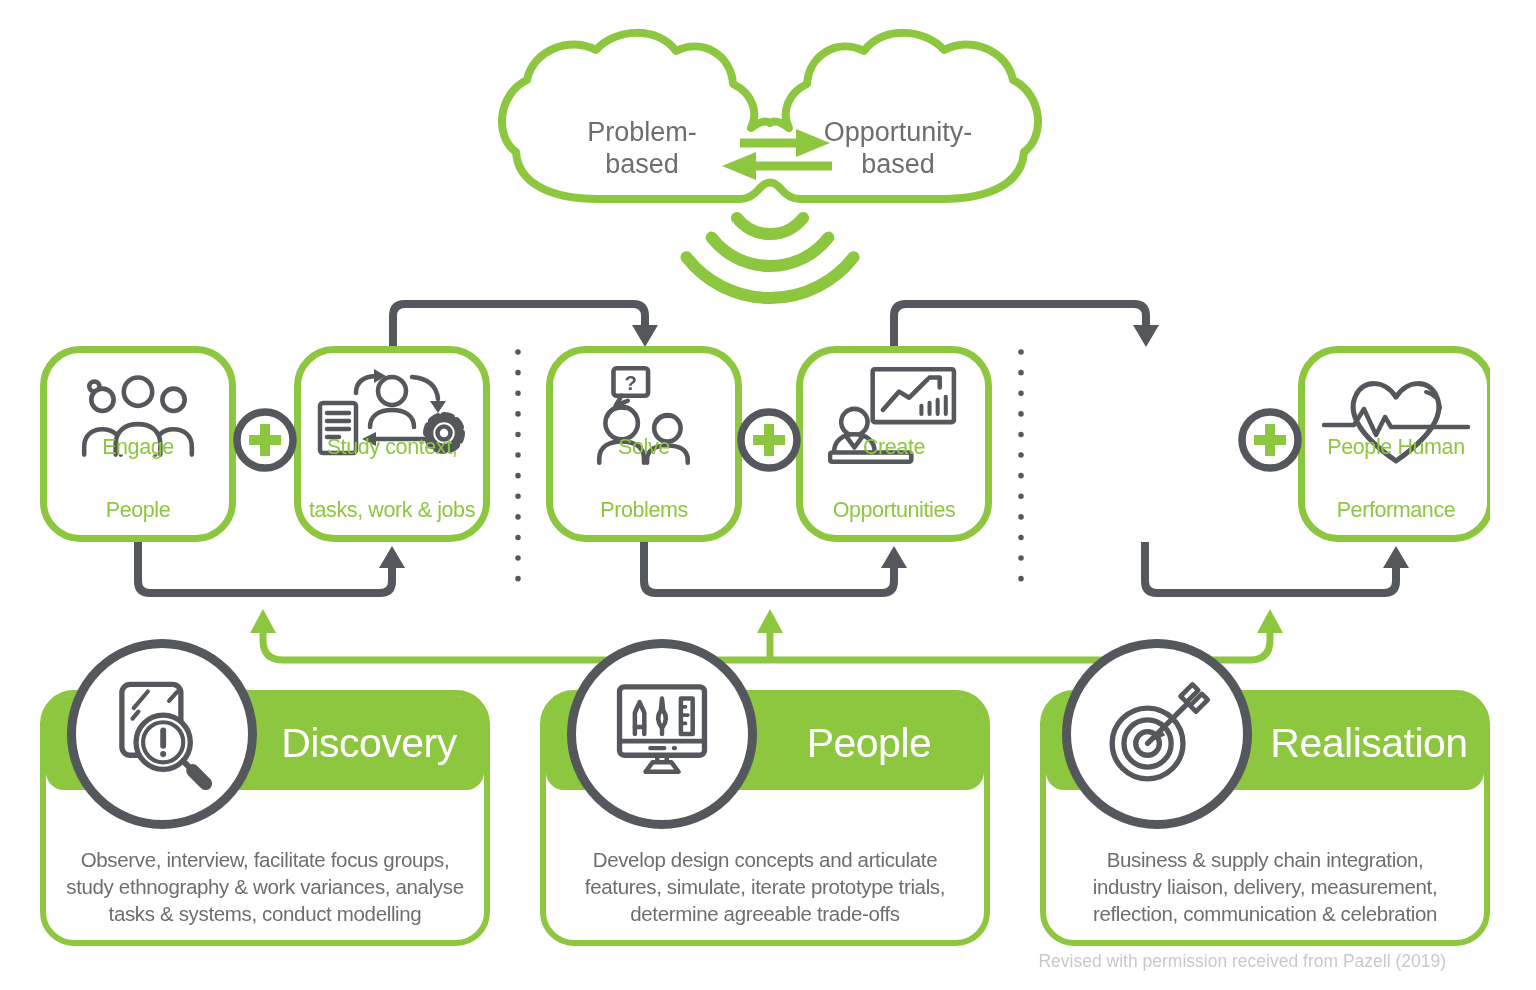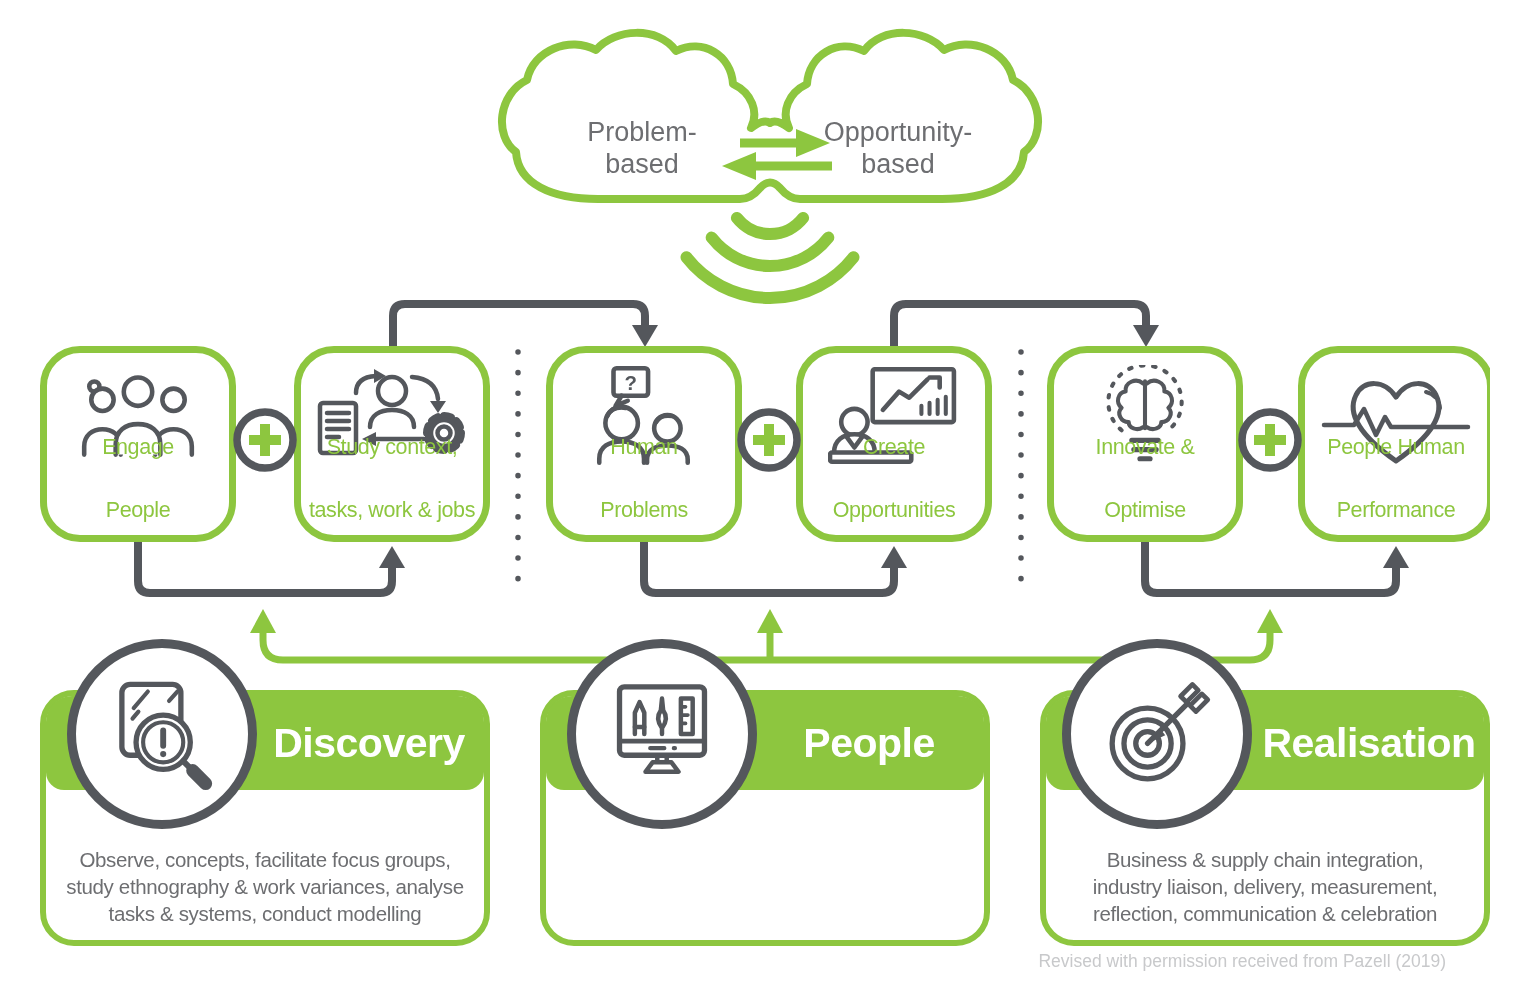--- a/index.html
+++ b/index.html
@@ -22,21 +22,21 @@
   .pbox .label span{display:block;white-space:nowrap;margin-top:37px;}
 
   .plus-badge{position:absolute;top:407px;z-index:3;}
 
   .card{position:absolute;top:690px;width:450px;height:256px;background:#fff;
         border:6px solid #8DC63F;border-radius:34px;box-sizing:border-box;z-index:1;}
   .band{position:absolute;left:0;right:0;top:0;height:94px;background:#8DC63F;
         border-radius:26px 26px 18px 18px;}
   .ptitle{position:absolute;left:212px;right:4px;top:0;height:94px;display:flex;
         align-items:center;justify-content:center;color:#fff;font-size:41px;
-        font-weight:bold;white-space:nowrap;letter-spacing:-0.5px;}
+        font-weight:normal;white-space:nowrap;letter-spacing:-0.5px;}
   .pdesc{position:absolute;left:0;right:0;top:150px;text-align:center;color:#6D6E71;
         font-size:20.5px;line-height:27px;letter-spacing:-0.35px;}
   .pdesc span{display:block;white-space:nowrap;}
   .pcircle{position:absolute;top:639px;width:190px;height:190px;background:#fff;
         border:9px solid #54575C;border-radius:50%;box-sizing:border-box;z-index:3;
         display:flex;align-items:center;justify-content:center;}
 
   .credit{position:absolute;right:44px;top:951px;color:#C8C9CB;font-size:17.5px;
         z-index:2;white-space:nowrap;}
 </style>
@@ -159,21 +159,21 @@
         <text x="47" y="24" font-size="20" font-weight="bold" fill="#54575C" stroke="none" text-anchor="middle" font-family="Liberation Sans, sans-serif">?</text>
         <circle cx="38" cy="57" r="16" fill="#fff"></circle>
         <path d="M24 50 q4-10 18-8"></path>
         <path d="M16 96 v-4 c0-12 10-17 22-17 s22 5 22 17 v4" fill="#fff"></path>
         <circle cx="83" cy="62" r="13" fill="#fff"></circle>
         <path d="M72 56 q4-8 16-6"></path>
         <path d="M63 96 v-3 c0-10 9-14 20-14 s20 4 20 14 v3" fill="#fff"></path>
       </svg>
     </div>
     <div class="label">
-      <span>Human</span>
+      <span>Solve</span>
       <span>Problems</span>
     </div>
   </div>
 
   <div class="pbox" style="left:796px">
     <div class="icon-slot">
       <svg width="132" height="102" viewBox="0 0 130 100" fill="none" stroke="#54575C" stroke-width="4.5" stroke-linecap="round" stroke-linejoin="round">
         <rect x="44" y="4" width="80" height="52" rx="2" fill="#fff"></rect>
         <polyline points="54,44 70,26 80,32 98,14"></polyline>
         <polyline points="100,12 110,12 110,22"></polyline>
@@ -183,35 +183,20 @@
         <path d="M18 70 l8 11 8-11"></path>
         <rect x="2" y="86" width="80" height="9" rx="2" fill="#fff"></rect>
       </svg>
     </div>
     <div class="label">
       <span>Create</span>
       <span>Opportunities</span>
     </div>
   </div>
 
-  <div class="pbox" style="left:1047px">
-    <div class="icon-slot">
-      <svg width="112" height="104" viewBox="0 0 110 102" fill="none" stroke="#54575C" stroke-width="4" stroke-linecap="round" stroke-linejoin="round">
-        <path d="M 32 64 A 36 36 0 1 1 78 64" stroke-dasharray="2.5 9.5"></path>
-        <path d="M53 18 c-7-6 -18-1 -17 8 c-8 1 -10 11 -4 16 c-5 5 -1 14 7 14 c0 6 8 9 14 5" fill="#fff"></path>
-        <path d="M57 18 c7-6 18-1 17 8 c8 1 10 11 4 16 c5 5 1 14 -7 14 c0 6 -8 9 -14 5" fill="#fff"></path>
-        <path d="M55 16 V 62"></path>
-        <path d="M42 74 h26 M44 83 h22 M50 92 h10" stroke-width="5"></path>
-      </svg>
-    </div>
-    <div class="label">
-      <span>Innovate &amp;</span>
-      <span>Optimise</span>
-    </div>
-  </div>
 
   <div class="pbox" style="left:1298px">
     <div class="icon-slot">
       <svg width="160" height="104" viewBox="0 0 160 104" fill="none" stroke="#54575C" stroke-width="5" stroke-linecap="round" stroke-linejoin="round">
         <path d="M80 96 C46 72 30 50 40 30 C48 15 68 14 80 32 C92 14 112 15 120 30 C130 50 114 72 80 96 Z" fill="#fff"></path>
         <path d="M110 27 q12 3 14 16" stroke-width="4" stroke-dasharray="11 8"></path>
         <polyline points="8,60 38,60 48,44 60,70 69,52 75,62 152,62" stroke-width="4.5"></polyline>
       </svg>
     </div>
     <div class="label">
@@ -236,41 +221,46 @@
     <svg width="66" height="66" viewBox="0 0 66 66">
       <circle cx="33" cy="33" r="28" fill="#fff" stroke="#54575C" stroke-width="7.5"></circle>
       <path d="M33 17 V49 M17 33 H49" stroke="#8DC63F" stroke-width="10"></path>
     </svg>
   </div>
 
   <div class="card" style="left:40px">
     <div class="band"></div>
     <div class="ptitle">Discovery</div>
     <div class="pdesc">
-      <span>Observe, concepts, facilitate focus groups,</span>
+      <span>Observe, interview, facilitate focus groups,</span>
       <span>study ethnography &amp; work variances, analyse</span>
       <span>tasks &amp; systems, conduct modelling</span>
     </div>
   </div>
   <div class="pcircle" style="left:67px">
     <svg width="118" height="118" viewBox="0 0 100 100" fill="none" stroke="#54575C" stroke-width="4.5" stroke-linecap="round" stroke-linejoin="round">
       <rect x="16" y="8" width="50" height="60" rx="7" fill="#fff"></rect>
       <path d="M26 28 l12-14 M25 37 l5-6 M56 22 l7-8" stroke-width="3.5"></path>
       <circle cx="51" cy="57" r="23" fill="#fff"></circle>
       <circle cx="51" cy="57" r="17" stroke-width="3.5"></circle>
       <path d="M51 47 v13" stroke-width="5"></path>
       <circle cx="51" cy="67" r="2.6" fill="#54575C" stroke="none"></circle>
       <path d="M68 73 l7 7" stroke-width="5"></path>
       <path d="M76 81 l11 11" stroke-width="11"></path>
     </svg>
   </div>
 
   <div class="card" style="left:540px">
     <div class="band"></div>
     <div class="ptitle">People</div>
+    <div class="pdesc">
+      <span>Develop design concepts and articulate</span>
+      <span>features, simulate, iterate prototype trials,</span>
+      <span>determine agreeable trade-offs</span>
+    </div>
   </div>
   <div class="pcircle" style="left:567px">
     <svg width="118" height="118" viewBox="0 0 100 100" fill="none" stroke="#54575C" stroke-width="4.5" stroke-linecap="round" stroke-linejoin="round">
       <rect x="14" y="10" width="72" height="58" rx="4" fill="#fff"></rect>
       <path d="M14 56 h72" stroke-width="4"></path>
       <path d="M40 62 h12 M60 62 h1" stroke-width="3.5"></path>
       <path d="M27 50 v-18 l4-9 4 9 v18" stroke-width="3.8"></path>
       <path d="M27 44 h8" stroke-width="3.8"></path>
       <path d="M50 50 v-5 q-6-8 -1-15 l1-10 1 10 q5 7 -1 15" stroke-width="3.8"></path>
       <rect x="66" y="20" width="10" height="30" stroke-width="3.8"></rect>

